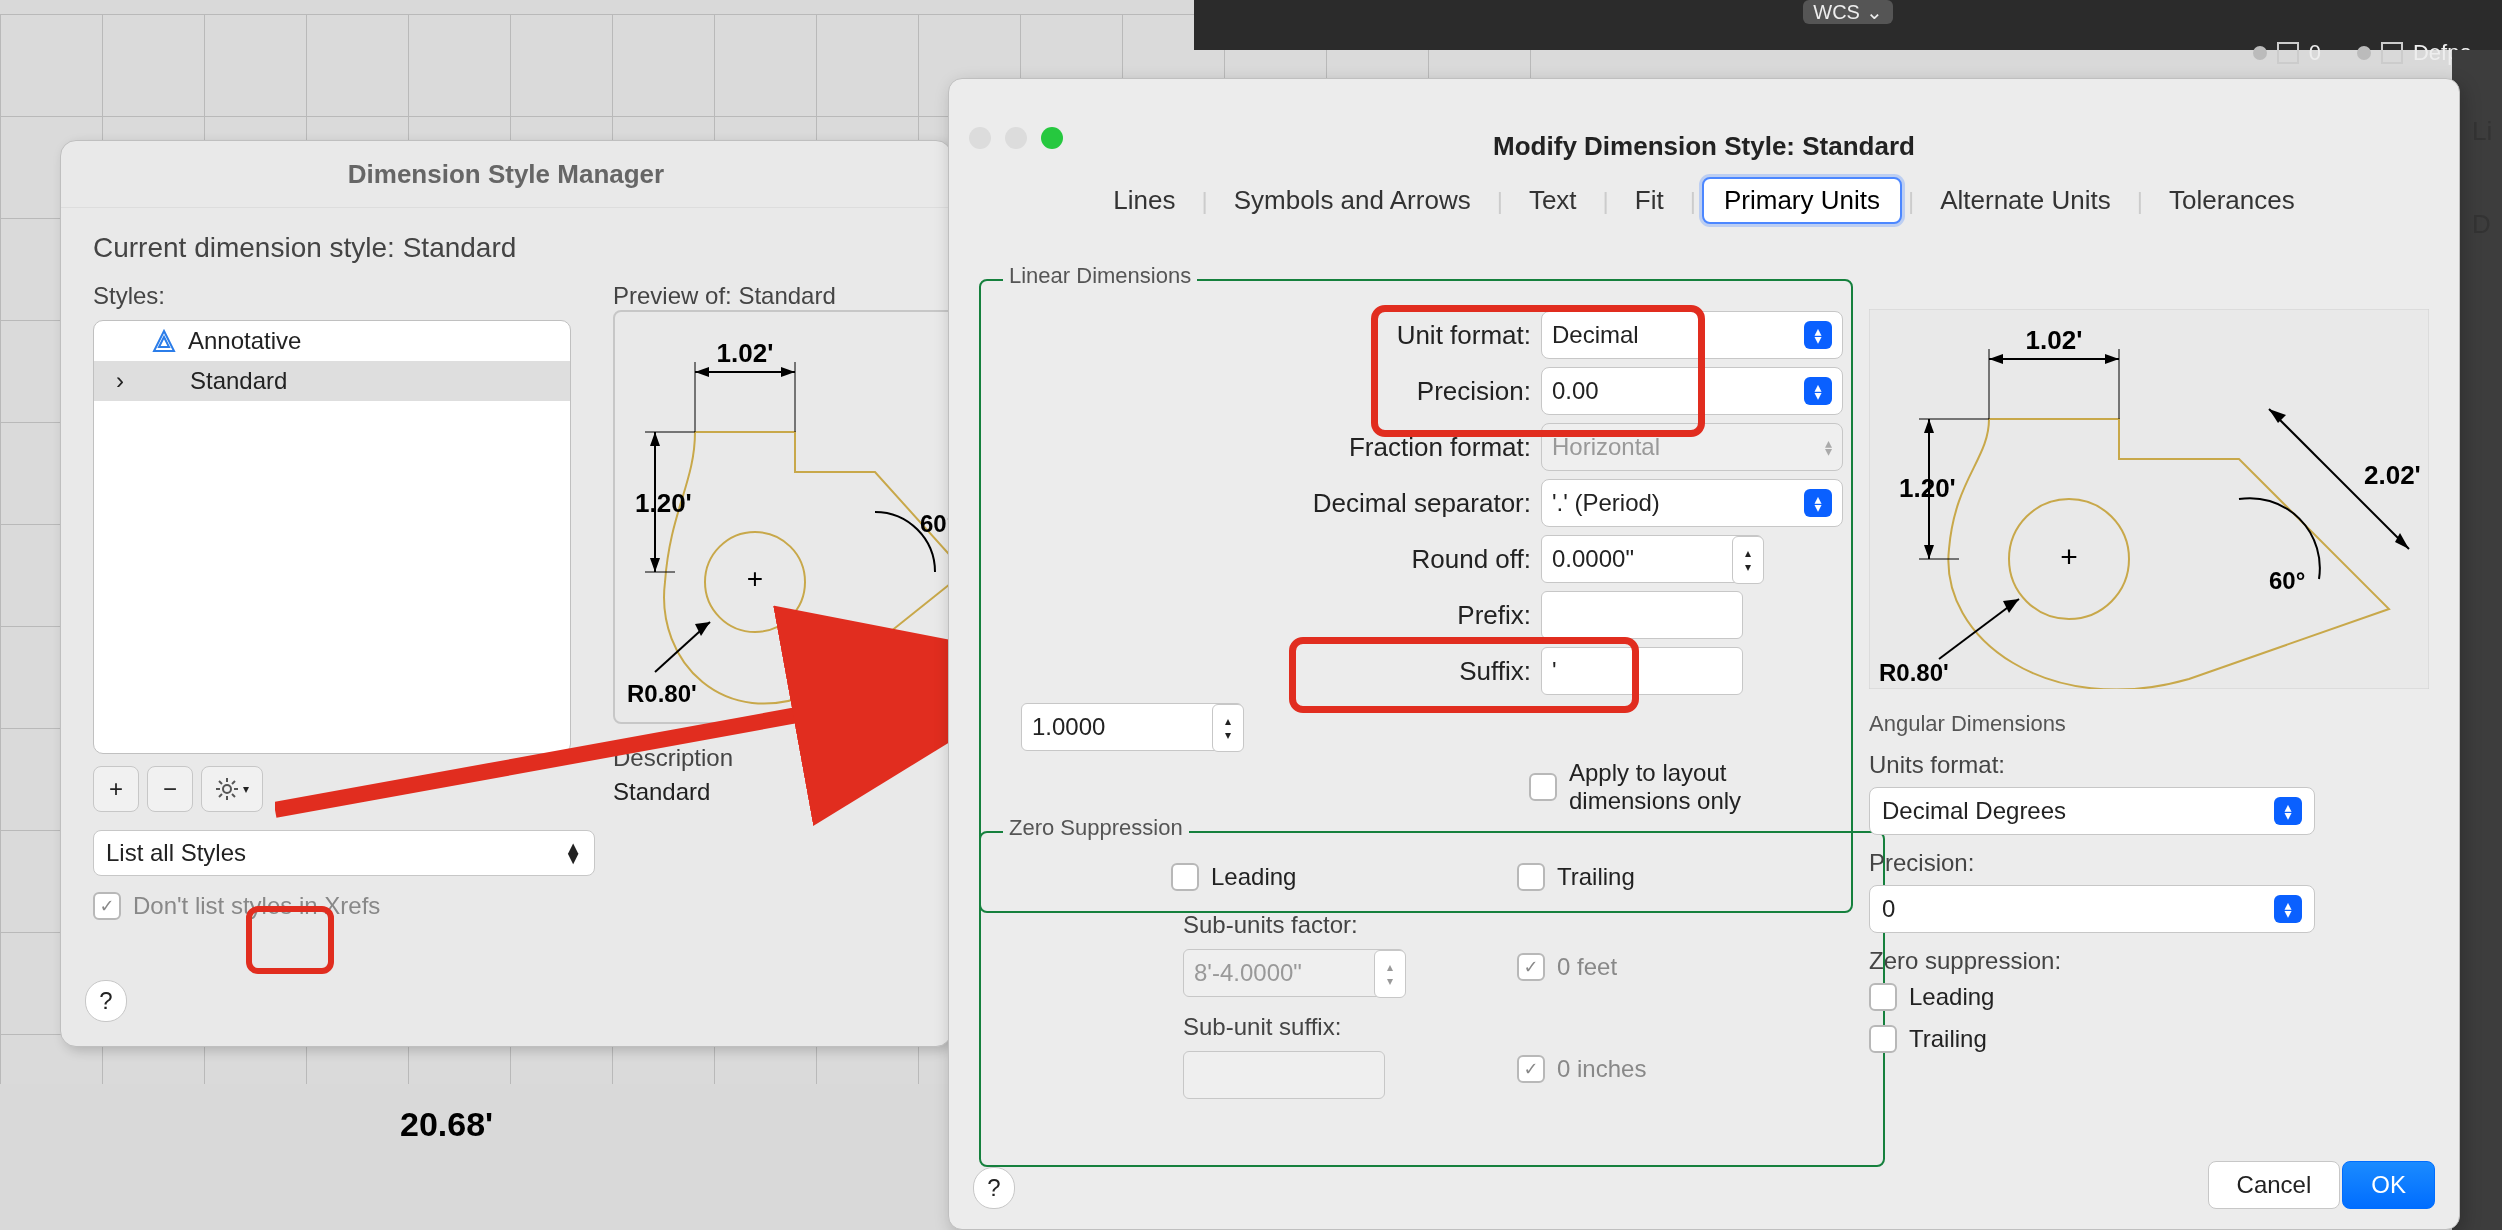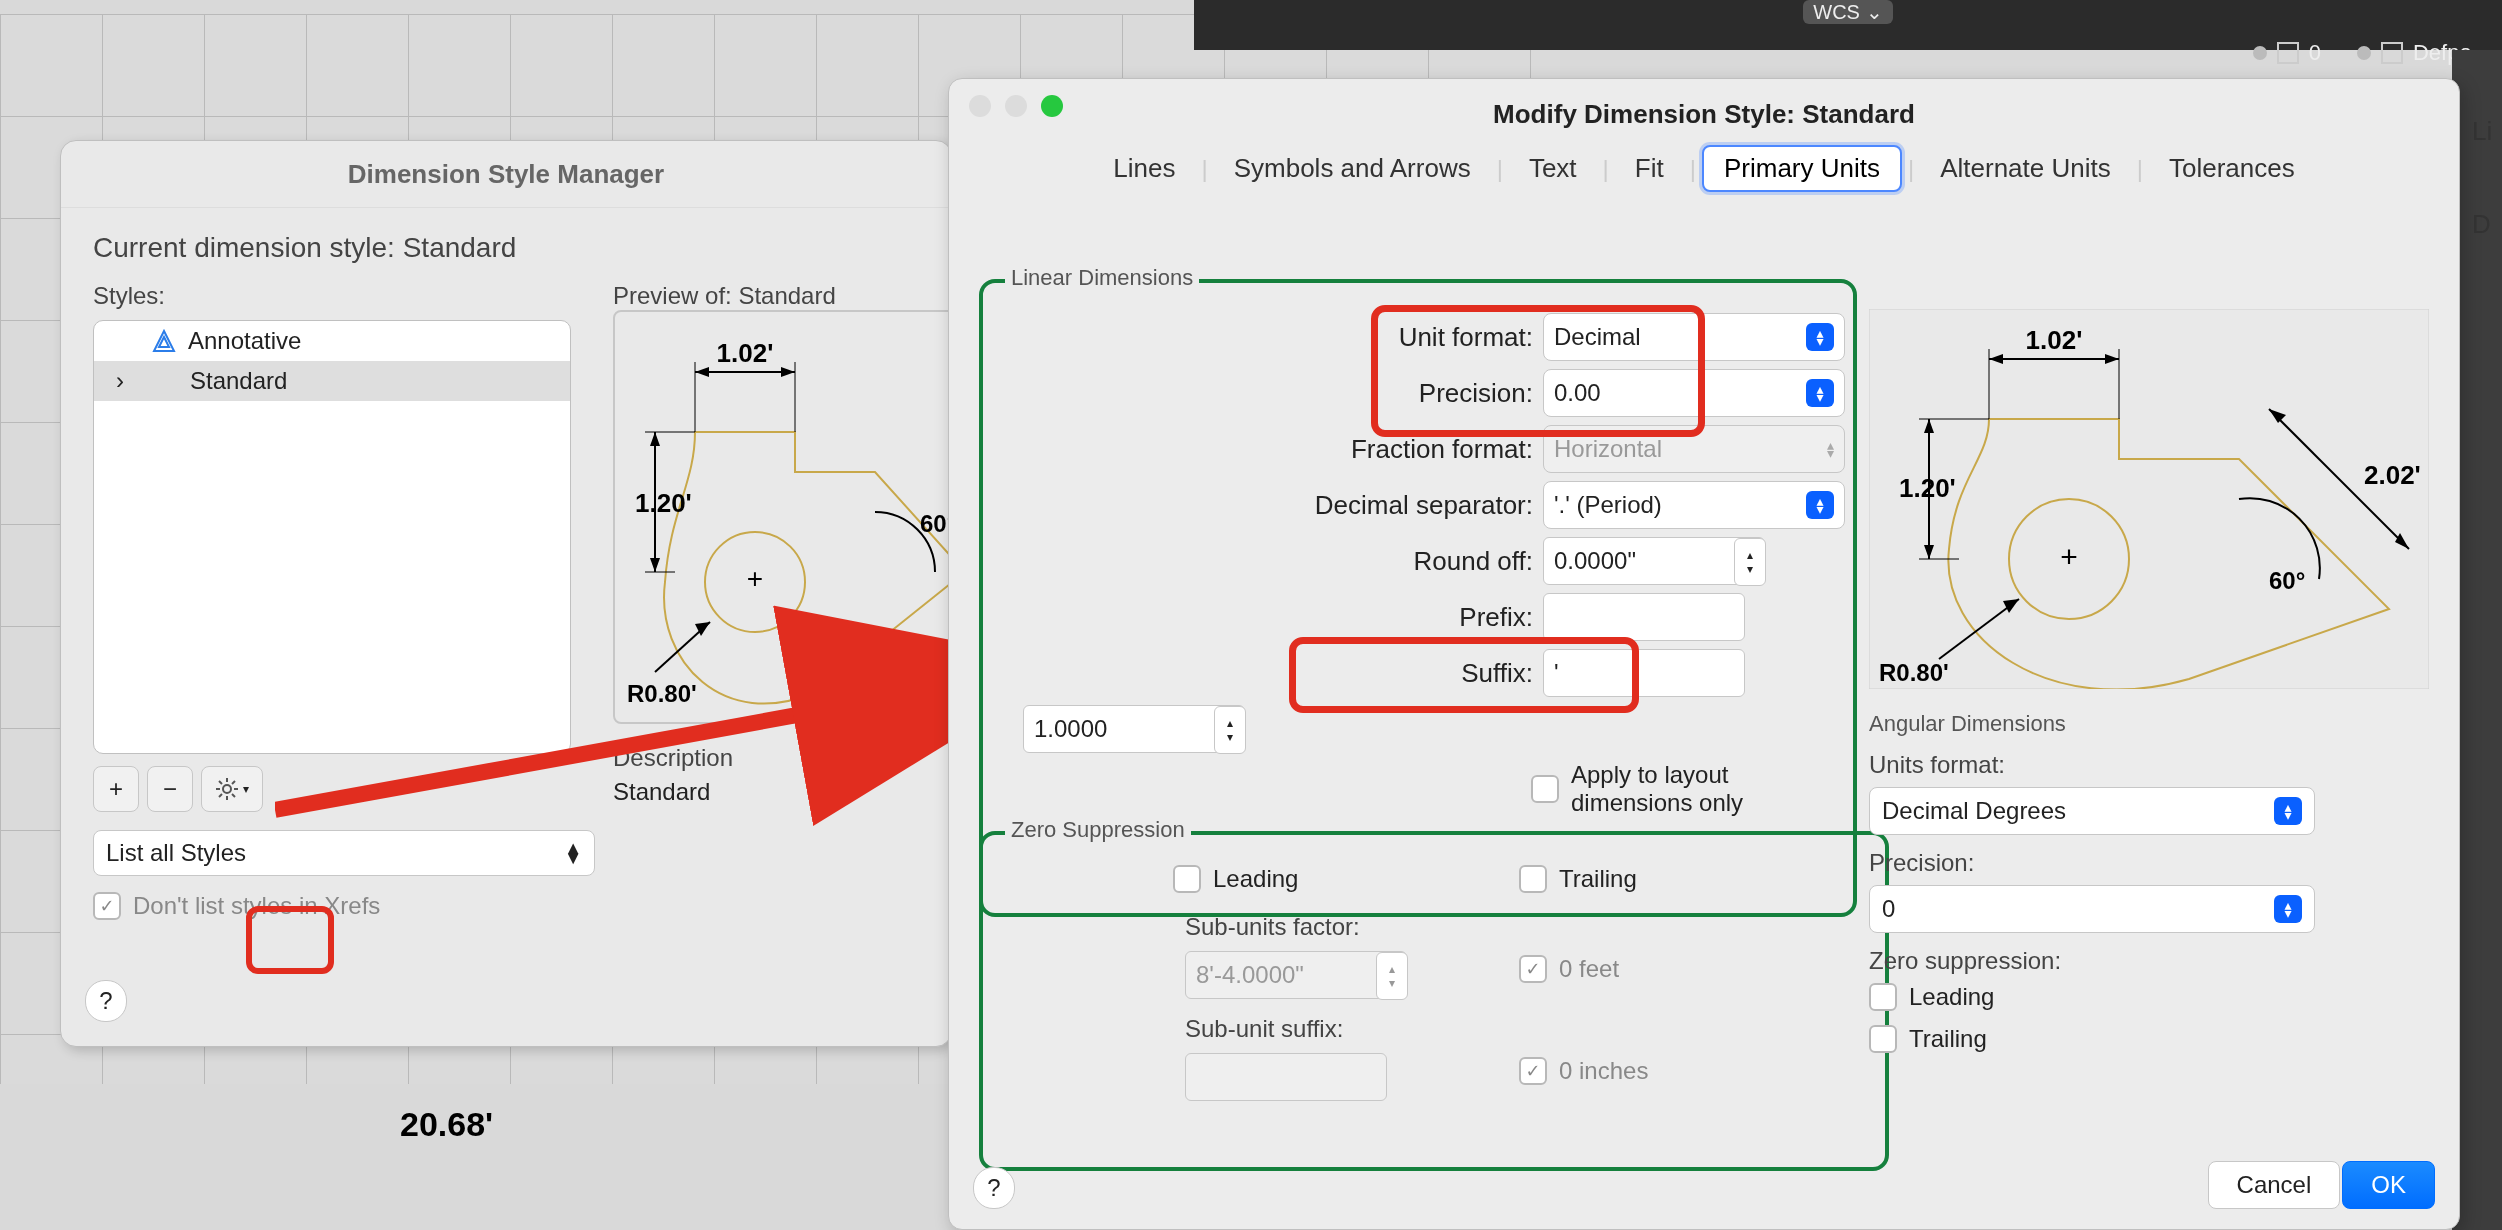--- a/index.html
+++ b/index.html
@@ -37,26 +37,26 @@
 .helpbtn{position:absolute;left:24px;bottom:24px;width:40px;height:40px;border:1px solid #c7c7c7;border-radius:20px;background:#fff;display:flex;align-items:center;justify-content:center;}
 
 
 .win2{position:absolute;left:948px;top:78px;width:1510px;height:1150px;background:#ececec;border:1px solid #bfbfbf;border-radius:14px;box-shadow:4px 6px 18px rgba(0,0,0,.22);}
 .win2 .titlebar{height:54px;position:relative;}
 .traffic{position:absolute;left:20px;top:16px;display:flex;gap:14px;}
 .tdot{width:22px;height:22px;border-radius:50%;}
 .tr-close{background:#dcdcdc;}
 .tr-min{background:#dcdcdc;}
 .tr-max{background:#26c83f;}
-.win2 .title2{text-align:center;padding-top:20px;font-weight:600;font-size:26px;}
+.win2 .title2{text-align:center;padding-top:20px;font-weight:600;font-size:26px;margin-top:32px;}
 .tabrow{margin:12px auto 0;display:flex;gap:0;align-items:center;justify-content:center;}
 .tab{padding:6px 20px;font-size:26px;color:#333;}
 .tab.sel{color:#000;background:#fff;border:2px solid #4c87ff;border-radius:8px;box-shadow:0 0 0 3px rgba(76,135,255,.3);}
 .sep{color:#ccc;padding:0 6px;}
-.groupbox{position:absolute;border:4px solid #15803d;border-radius:16px;}
+.groupbox{position:absolute;border:2px solid #15803d;border-radius:8px;}
 .gb1{left:30px;top:200px;width:870px;height:630px;}
 .gb-z{left:30px;top:790px;width:870px;height:332px;}
 .gb-title{position:absolute;left:22px;top:-18px;background:#ececec;padding:0 6px;font-size:22px;color:#555;}
 .formrow{position:absolute;left:40px;display:flex;align-items:center;}
 .formrow .flabel{width:510px;text-align:right;padding-right:10px;font-size:26px;}
 .sel-field{width:280px;height:46px;border:1px solid #c7c7c7;border-radius:8px;background:#fff;display:flex;align-items:center;justify-content:space-between;padding:0 10px;}
 .sel-field.disabled{background:#efefef;color:#999;}
 .bluearrow{width:28px;height:28px;background:#0a60ff;border-radius:6px;color:#fff;display:flex;align-items:center;justify-content:center;font-size:14px;flex-direction:column;line-height:8px;}
 .txt-field{width:180px;height:46px;border:1px solid #c7c7c7;border-radius:6px;background:#fff;padding:0 10px;display:flex;align-items:center;}
 .txt-field.narrow{width:200px;}

